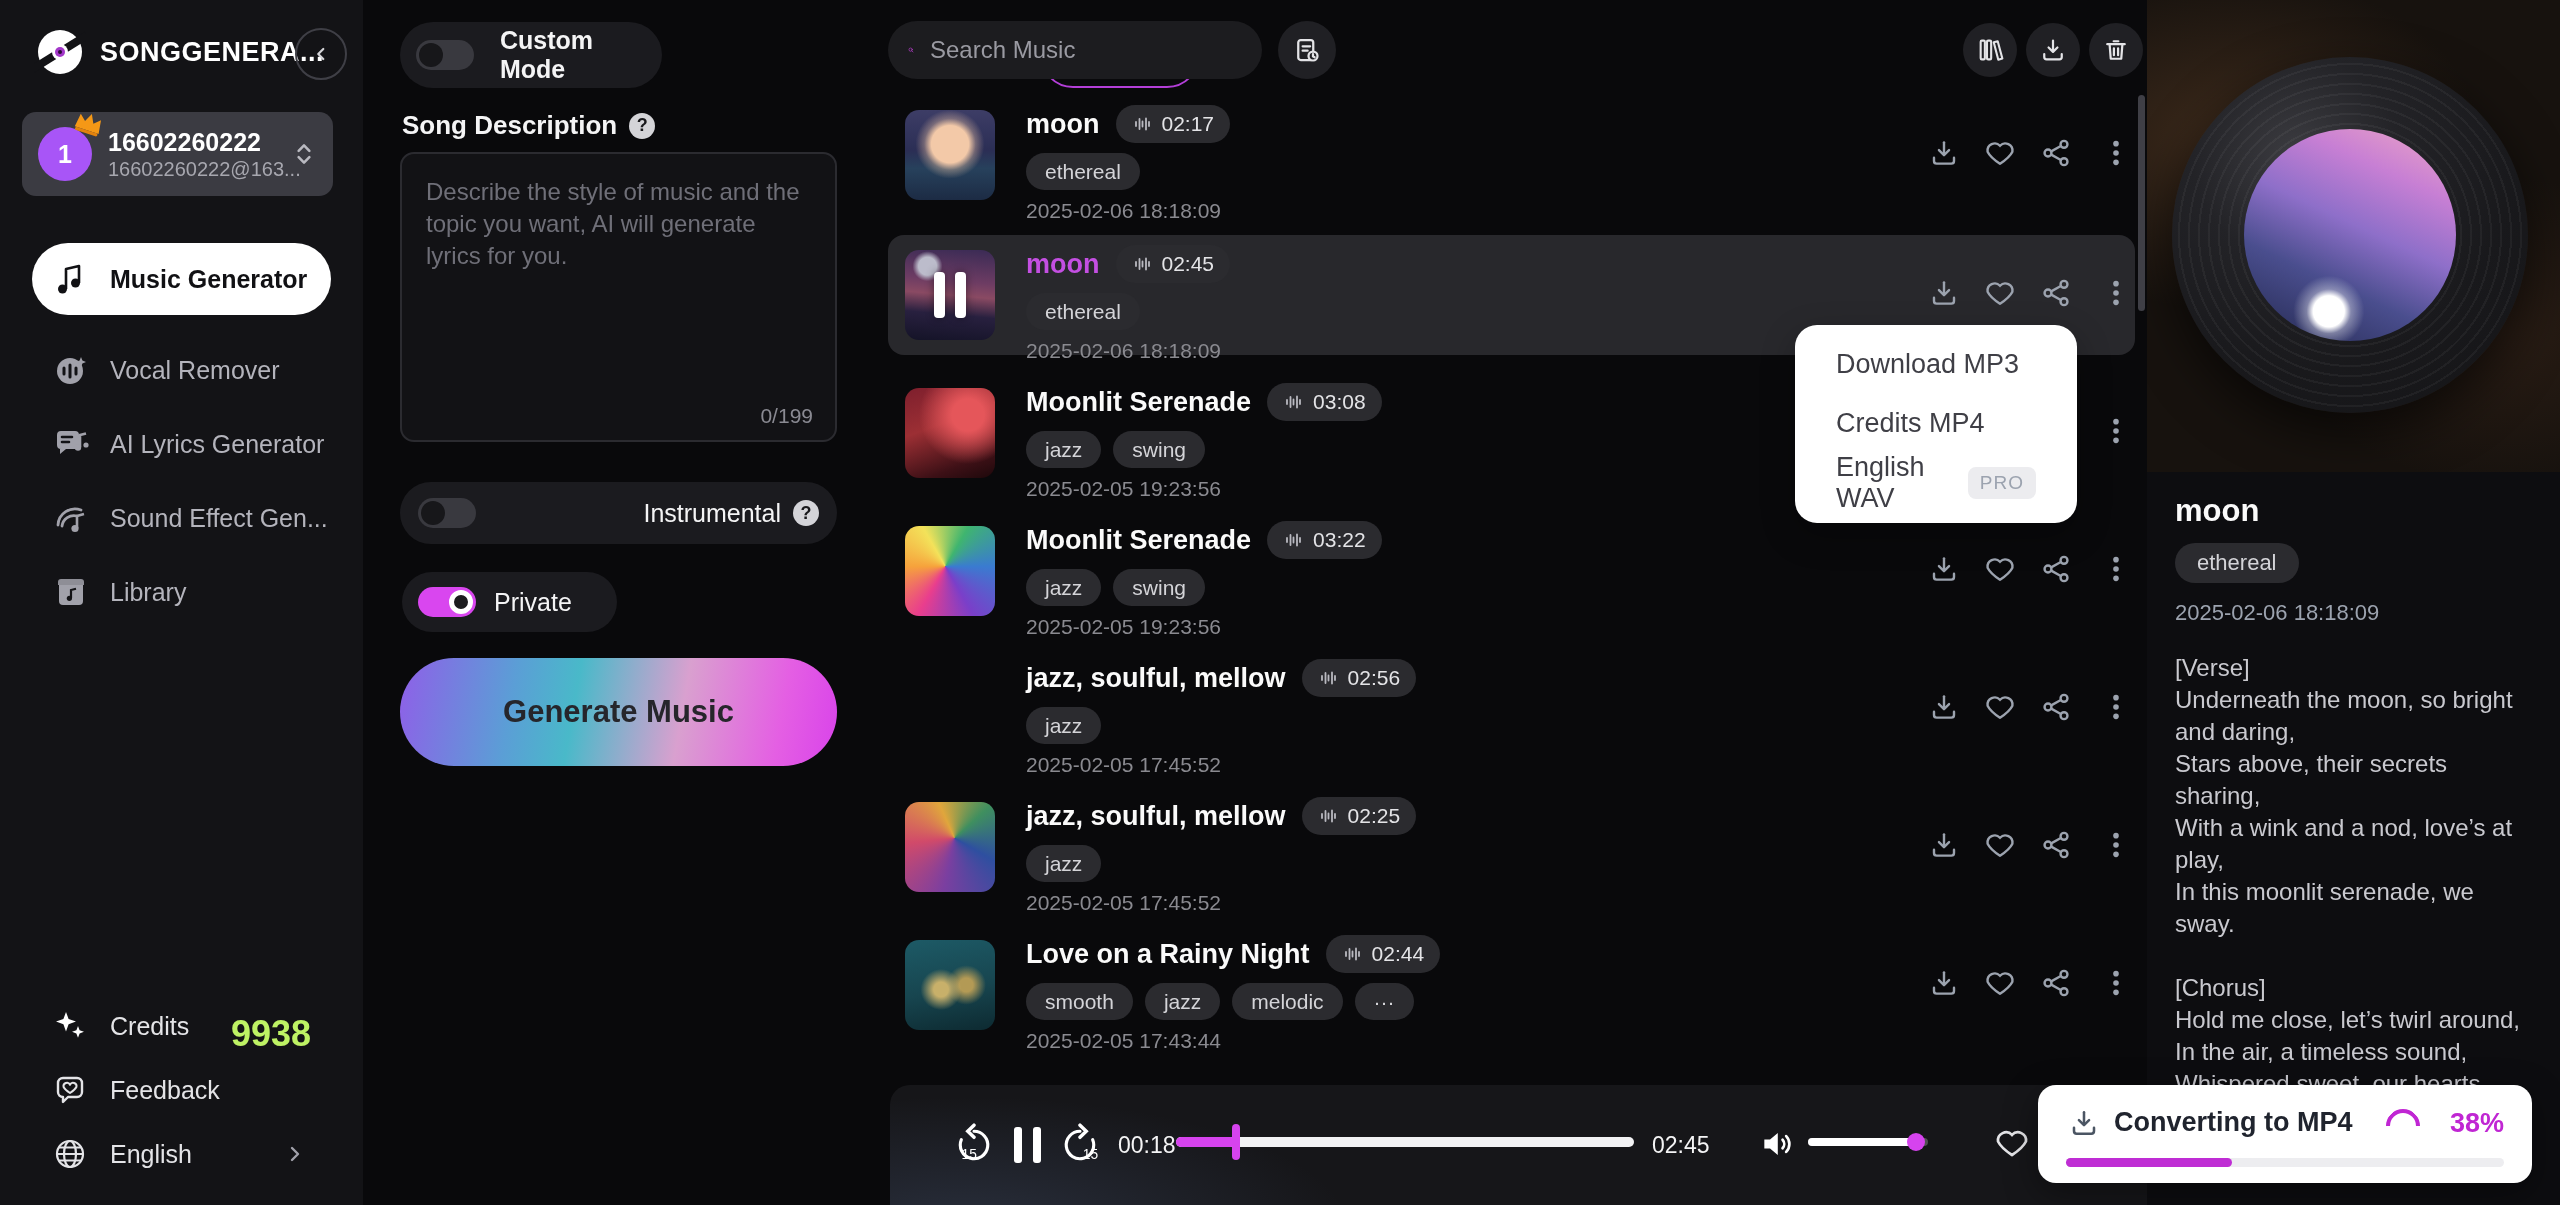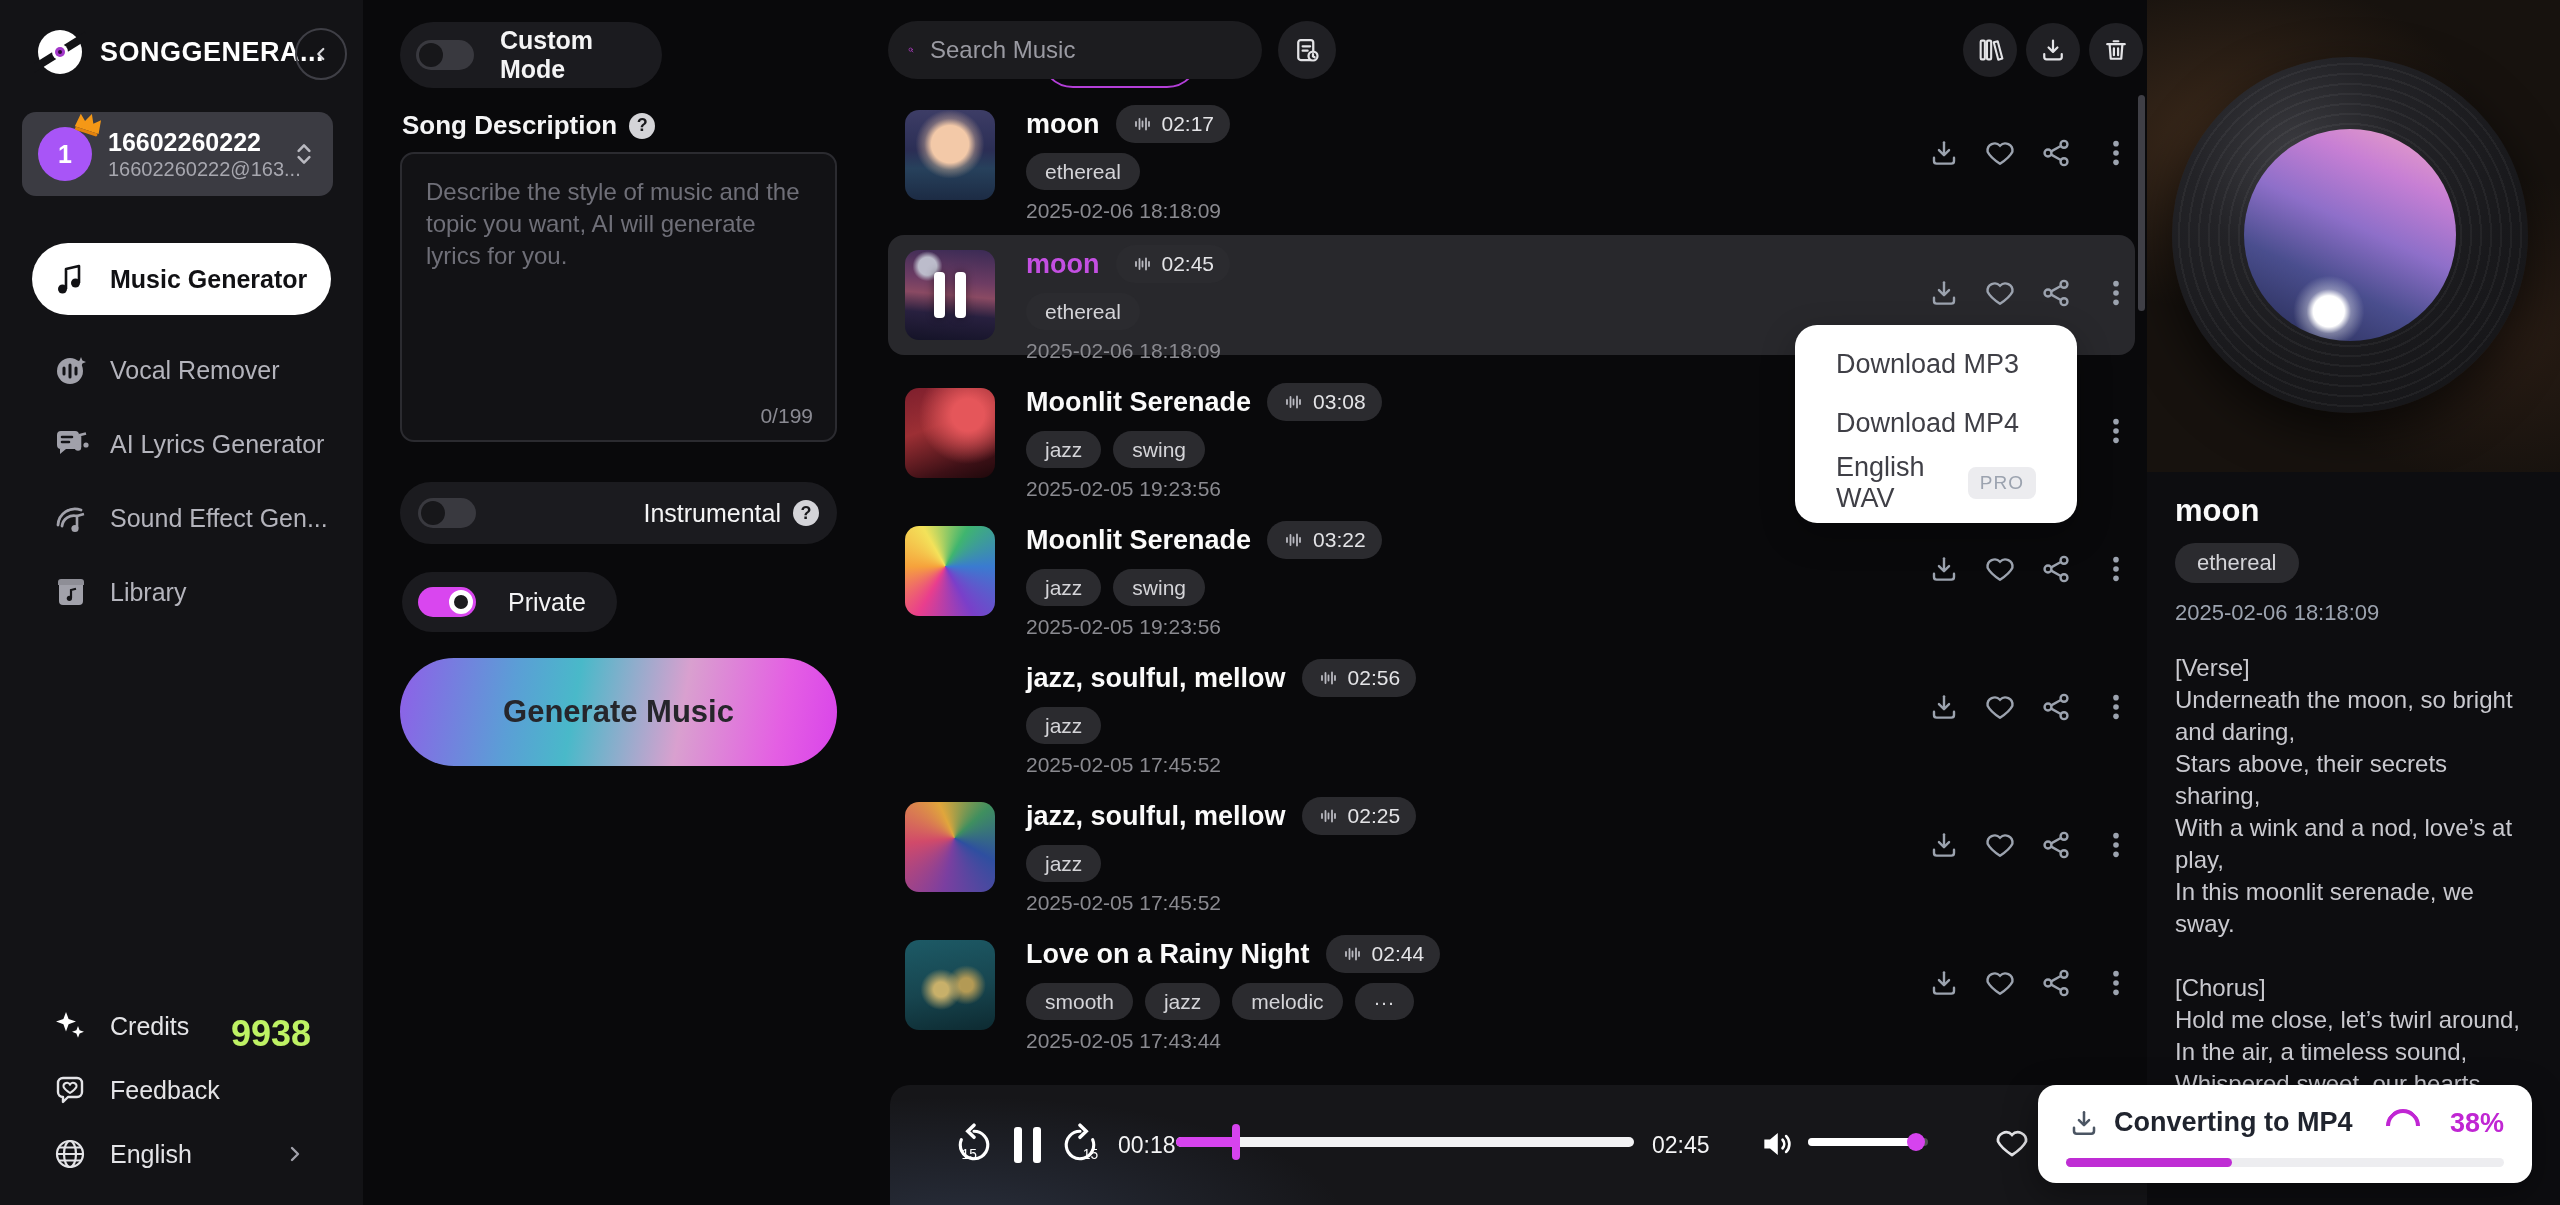--- a/index.html
+++ b/index.html
@@ -36,21 +36,21 @@
   .custom-label{font-size:25px;font-weight:600;color:#f4f4f5;}
   .prime-btn{position:absolute;left:677px;top:22px;width:160px;height:66px;border:2px solid #b43fd9;border-radius:999px;box-sizing:border-box;display:flex;align-items:center;justify-content:center;gap:14px;color:#cf4ae6;font-size:27px;cursor:pointer;}
   .desc-label-row{position:absolute;left:39px;top:110px;display:flex;align-items:center;gap:12px;font-size:26px;font-weight:600;color:#f4f4f5;}
   .help-dot{width:26px;height:26px;border-radius:50%;background:#d4d4d8;color:#18181b;font-size:18px;font-weight:bold;display:flex;align-items:center;justify-content:center;}
   .desc-box{position:absolute;left:37px;top:152px;width:437px;height:290px;background:#121215;border:2px solid #2b2b30;border-radius:14px;box-sizing:border-box;}
   .desc-input{width:100%;height:230px;background:transparent;border:none;outline:none;resize:none;padding:22px 24px;box-sizing:border-box;font-family:"Liberation Sans",sans-serif;font-size:24px;line-height:32px;color:#e4e4e7;}
   .desc-input::placeholder{color:#6f6f78;}
   .char-counter{position:absolute;right:22px;bottom:12px;font-size:21px;color:#8a8a92;}
   .instr-pill{position:absolute;left:37px;top:482px;width:437px;height:62px;background:#1b1b1f;border-radius:999px;display:flex;align-items:center;padding:0 18px;box-sizing:border-box;}
   .instr-label{margin-left:auto;display:flex;align-items:center;gap:12px;font-size:25px;color:#f4f4f5;}
-  .private-pill{position:absolute;left:39px;top:572px;width:215px;height:60px;background:#1b1b1f;border-radius:999px;display:flex;align-items:center;padding:0 16px;box-sizing:border-box;gap:32px;}
+  .private-pill{position:absolute;left:39px;top:572px;width:215px;height:60px;background:#1b1b1f;border-radius:999px;display:flex;align-items:center;padding:0 16px;box-sizing:border-box;gap:18px;}
   .private-label{font-size:25px;color:#f4f4f5;}
   .generate-btn{position:absolute;left:37px;top:658px;width:437px;height:108px;border-radius:999px;border:none;cursor:pointer;background:linear-gradient(100deg,#8f5fe8 0%,#5b9ed6 26%,#49b9c9 40%,#d9a0cf 64%,#e45fe3 86%,#d943ea 100%);display:flex;align-items:center;justify-content:center;font-size:31px;font-weight:bold;color:#26262b;font-family:"Liberation Sans",sans-serif;}
 
   
   .main{position:absolute;left:860px;top:0;width:1287px;height:891px;}
   .search-wrap{position:absolute;left:28px;top:21px;width:374px;height:58px;background:#1c1c1f;border-radius:999px;display:flex;align-items:center;padding:0 20px;box-sizing:border-box;gap:14px;}
   .search-input{flex:1;background:transparent;border:none;outline:none;color:#e4e4e7;font-size:24px;font-family:"Liberation Sans",sans-serif;}
   .search-input::placeholder{color:#9a9aa2;}
   .round-btn{position:absolute;width:58px;height:58px;border-radius:50%;background:#202024;display:flex;align-items:center;justify-content:center;color:#e4e4e7;cursor:pointer;}
   .rows{position:absolute;left:28px;top:95px;width:1247px;height:985px;}
@@ -603,21 +603,21 @@
     </div>
   </div>
 
   <div class="scrollthumb"></div>
 
   <div class="dmenu">
     <div class="dmenu-item">
         <span>Download MP3</span>
       </div>
     <div class="dmenu-item">
-        <span>Download MP4</span>
+        <span>Credits MP4</span>
       </div>
     <div class="dmenu-item">
       <span>English WAV</span>
       <span class="pro-badge">PRO</span>
     </div>
   </div>
 
   <div class="player">
     <svg class="pctrl p-rew" viewBox="0 0 24 24" fill="none" stroke="currentColor" stroke-width="1.7" stroke-linecap="round">
       <path d="M12 4.5a7.5 7.5 0 1 1-6.9 4.6"></path>

